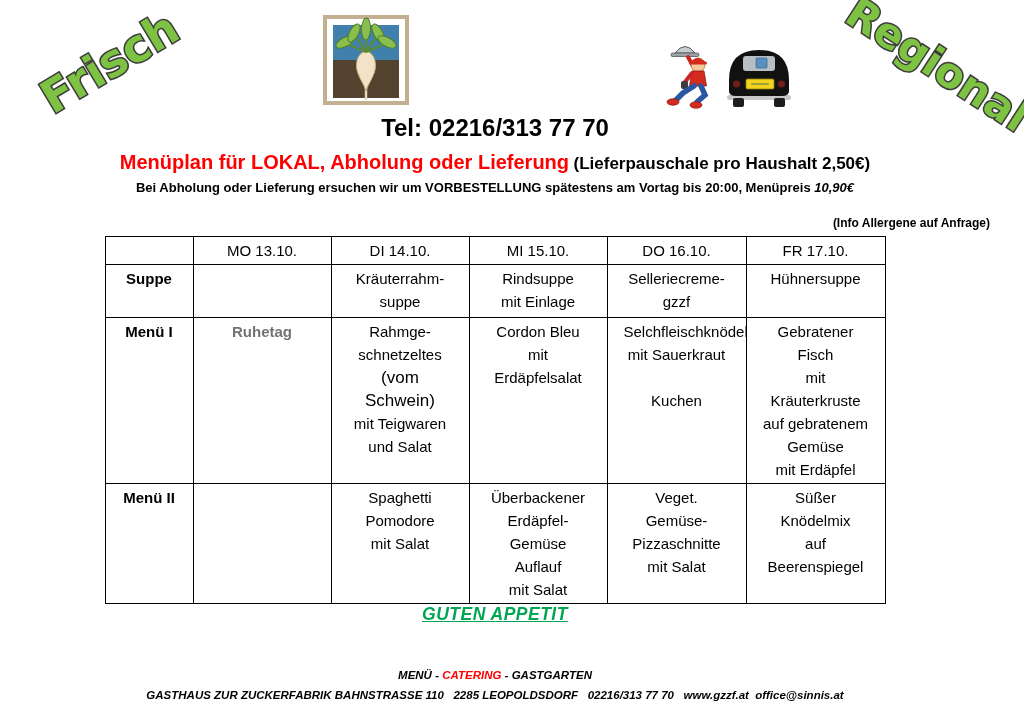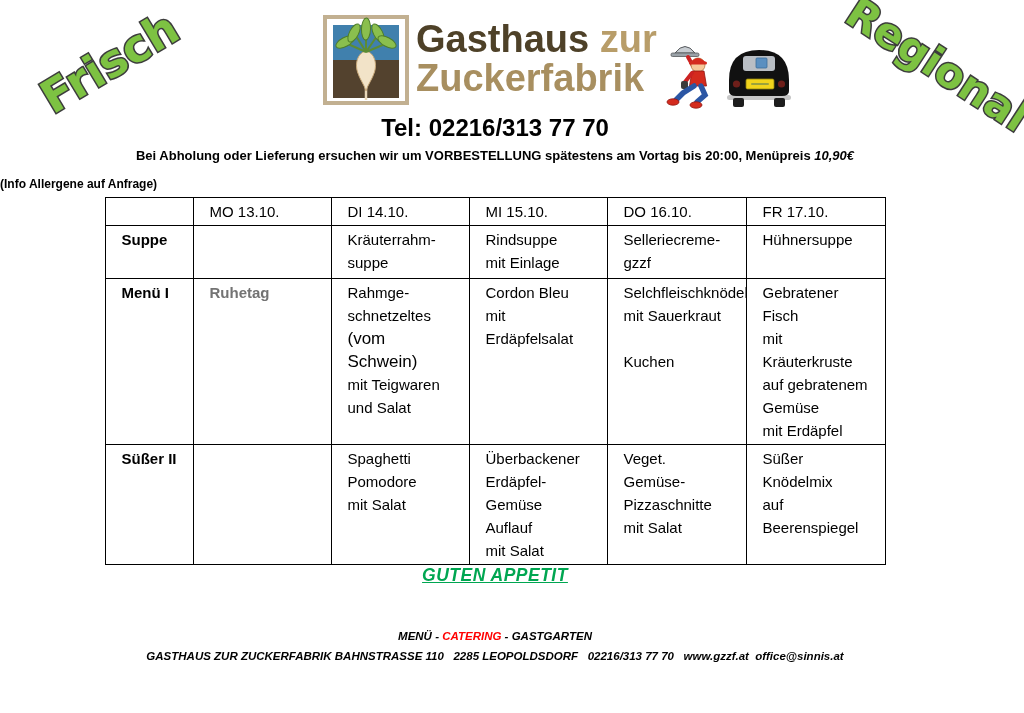--- a/index.html
+++ b/index.html
@@ -21,25 +21,25 @@
          letter-spacing:0px;}
   .delivery{position:absolute;left:663px;top:40px;}
 
   .tel{text-align:center;font-weight:bold;font-size:24px;margin-top:2px;}
   .title{text-align:center;font-weight:bold;font-size:35px;letter-spacing:-0.5px;margin-top:5px;}
   .sub{text-align:center;margin-top:9px;font-weight:bold;}
   .sub .red{font-size:20px;}
   .sub .blk{font-size:17px;}
   .preorder{text-align:center;margin-top:6px;font-weight:bold;font-size:13px;}
   .preorder .price{font-style:italic;}
-  .info{text-align:left;margin-top:14px;font-weight:bold;font-size:12px;}
+  .info{text-align:right;margin-top:21px;font-weight:bold;font-size:12px;}
 
   
   table.menu{border-collapse:collapse;margin:6px auto 0 auto;table-layout:fixed;width:780px;}
-  table.menu td{border:1.5px solid #000;text-align:left;vertical-align:top;
+  table.menu td{border:1.5px solid #000;text-align:center;vertical-align:top;
                 padding:2px 16px;font-size:15px;line-height:23px;}
   td.hdr{height:21px;font-size:15.5px;line-height:20px;padding:2px;}
   td.rowlabel{font-weight:bold;font-size:15.5px;}
   .cl{display:block;white-space:pre-line;}
   .small{font-size:17px;}
   tr.r-suppe td{height:48px;margin-left:6px;}
   tr.r-menu1 td{height:122px;}
   tr.r-menu2 td{height:98px;}
   td.pad-label{padding-top:27px;}
   td.pad-label2{padding-top:30px;}
@@ -75,24 +75,20 @@
           <path d="M44 38 L55 22" stroke="#5d8c33" stroke-width="2" fill="none"></path>
           <path d="M44 38 L63 30" stroke="#5d8c33" stroke-width="2" fill="none"></path>
           <ellipse cx="23" cy="28" rx="10" ry="4.5" transform="rotate(-28 23 28)"></ellipse>
           <ellipse cx="32" cy="19" rx="10" ry="4.5" transform="rotate(-62 32 19)"></ellipse>
           <ellipse cx="44" cy="15" rx="11" ry="4.5" transform="rotate(-88 44 15)"></ellipse>
           <ellipse cx="56" cy="19" rx="10" ry="4.5" transform="rotate(62 56 19)"></ellipse>
           <ellipse cx="65" cy="28" rx="10" ry="4.5" transform="rotate(28 65 28)"></ellipse>
         </g>
       </svg>
 
-      <div class="brand">
-        <div><span style="color:#4E4128">Gasthaus</span> <span style="color:#B89D69">zur</span></div>
-        <div style="color:#A88F60">Zuckerfabrik</div>
-      </div>
 
       <svg class="delivery" width="132" height="70" viewBox="0 0 132 70">
 
         <g>
           <path d="M12 13 Q22 0 32 13 Z" fill="#c8cdd2" stroke="#55585c" stroke-width="1"></path>
           <rect x="8" y="13" width="28" height="3.5" rx="1.5" fill="#9aa2a8" stroke="#55585c" stroke-width="0.8"></rect>
           <path d="M30 26 L25 17" stroke="#cc2222" stroke-width="4" fill="none" stroke-linecap="round"></path>
           <circle cx="35" cy="25" r="7" fill="#f6c899" stroke="#b07c45" stroke-width="0.8"></circle>
           <path d="M27.5 22.5 Q35 13.5 42.5 22.5 Z" fill="#d42b1e"></path>
           <rect x="26" y="21.5" width="18" height="3" rx="1.5" fill="#d42b1e"></rect>
@@ -116,20 +112,24 @@
           <circle cx="118.5" cy="44" r="3.6" fill="#6e1f1a"></circle>
           <rect x="83" y="39" width="28" height="10" rx="1.5" fill="#f2d41c" stroke="#8f8410" stroke-width="0.8"></rect>
           <rect x="88" y="43" width="18" height="2" rx="1" fill="#9ba23c"></rect>
         </g>
       </svg>
     </div>
 
     <div class="tel">Tel: 02216/313 77 70</div>
 
 
+    <div class="sub">
+      <span class="red" style="color:#FF0000">Menüplan für LOKAL, Abholung oder Lieferung</span>
+      <span class="blk">(Lieferpauschale pro Haushalt 2,50€)</span>
+    </div>
 
     <div class="preorder">
       <span>Bei Abholung oder Lieferung ersuchen wir um VORBESTELLUNG spätestens am Vortag bis 20:00, Menüpreis</span>
       <span class="price">10,90€</span>
     </div>
 
     <div class="info">(Info Allergene auf Anfrage)</div>
 
     <table class="menu">
       <colgroup>
@@ -195,21 +195,21 @@
             </td>
         <td>
               <span class="cl">Gebratener Fisch
 mit Kräuterkruste
 auf gebratenem
 Gemüse
 mit Erdäpfel</span>
             </td>
       </tr>
       <tr class="r-menu2">
-        <td class="rowlabel pad-label2">Süßer II</td>
+        <td class="rowlabel pad-label2">Menü II</td>
         <td>
               <span class="cl"></span>
             </td>
         <td>
               <span class="cl">Spaghetti
 Pomodore
 mit Salat</span>
             </td>
         <td>
               <span class="cl">Überbackener

